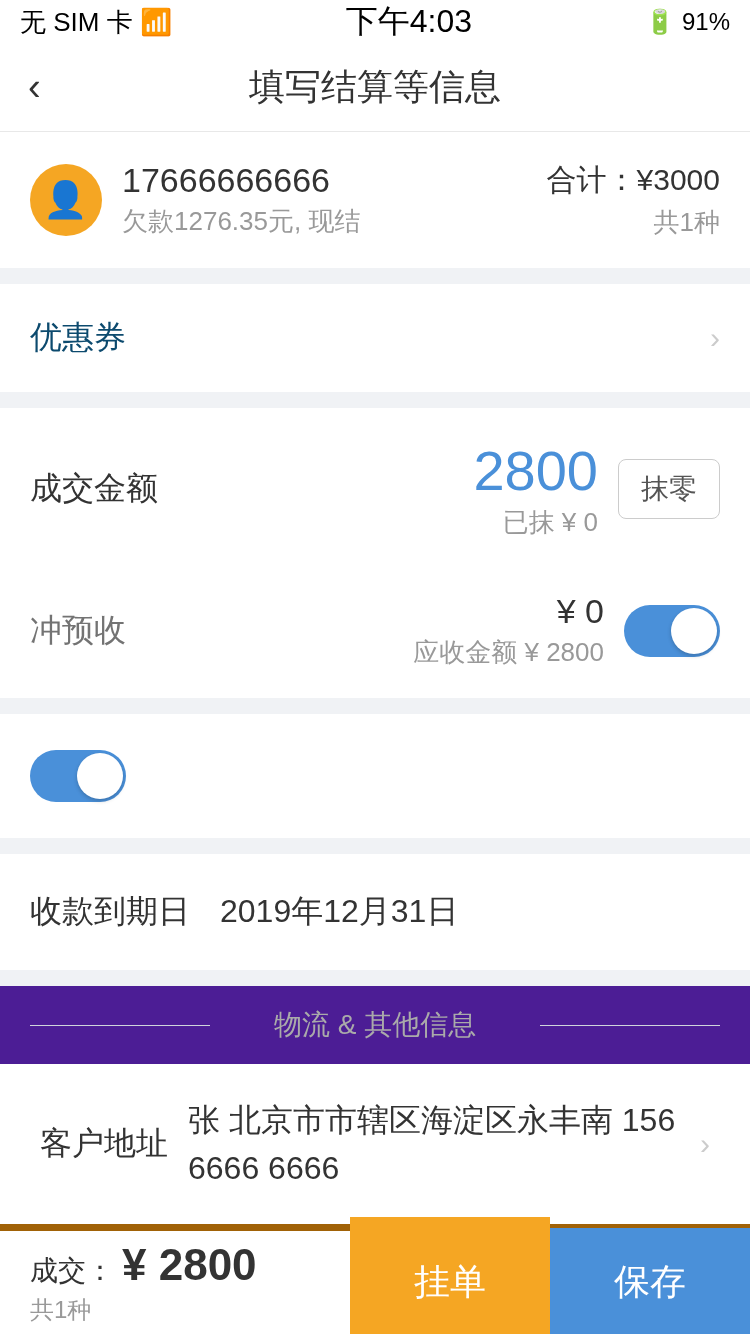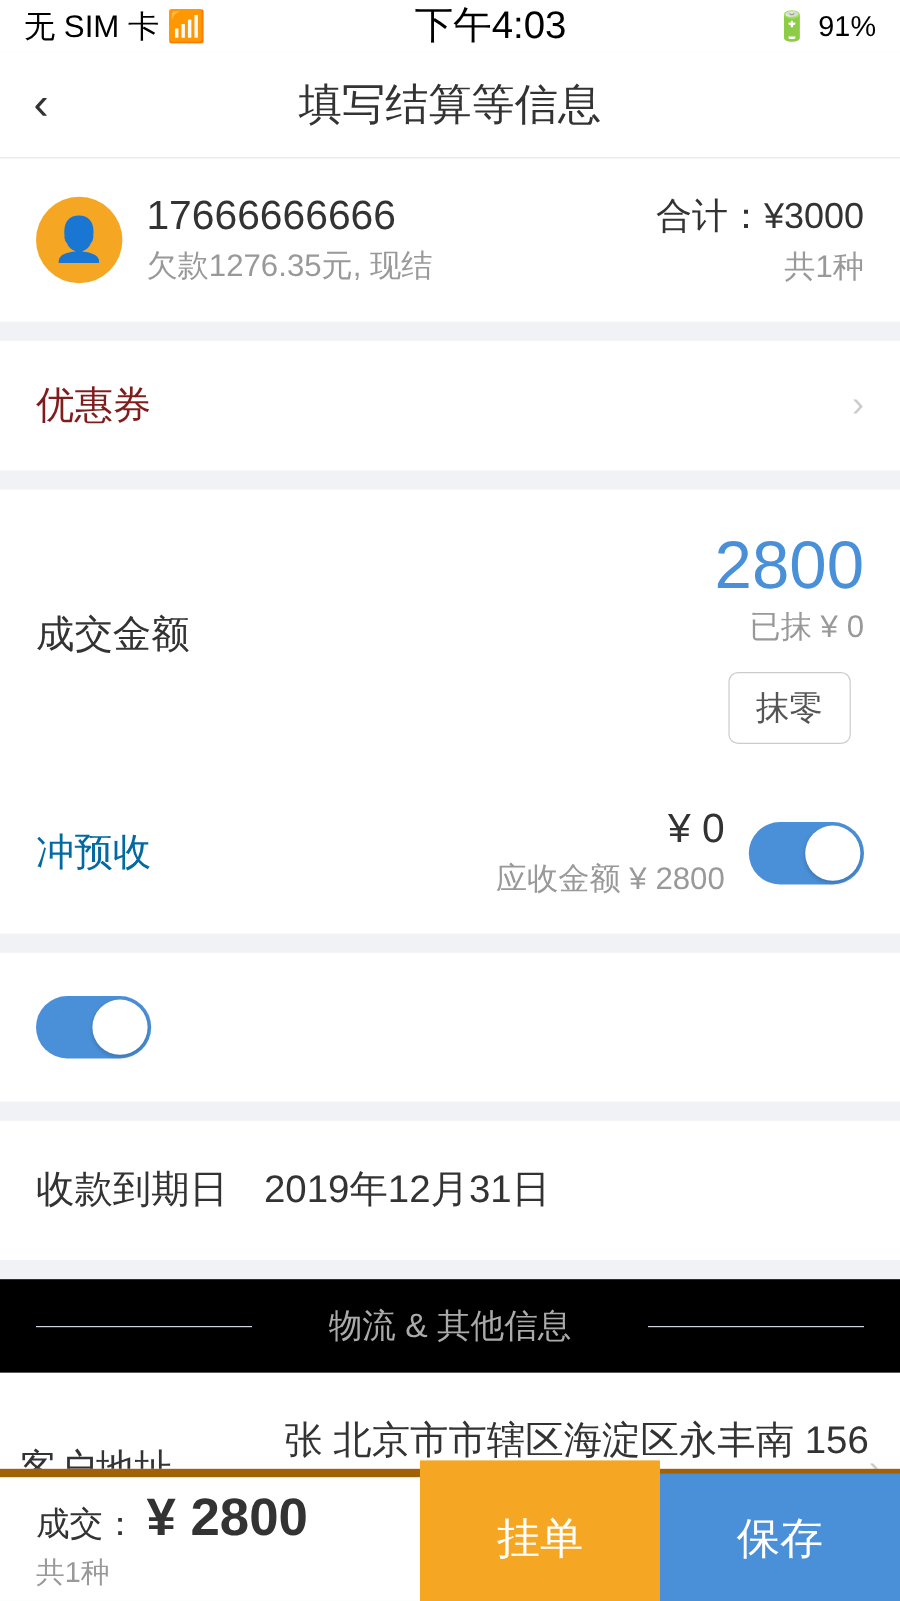--- a/index.html
+++ b/index.html
@@ -110,21 +110,21 @@
     .row {
       display: flex;
       align-items: center;
       justify-content: space-between;
       padding: 32px 30px;
       border-bottom: 1px solid #f0f0f0;
     }
     .row:last-child { border-bottom: none; }
     .row-label {
       font-size: 32px;
-      color: #7f1d1d;
+      color: #0c4a6e;
       font-family: Liberation Mono, monospace;
     }
     .row-right {
       display: flex;
       align-items: center;
       gap: 16px;
     }
     .coupon-amount {
       font-size: 36px;
       color: #f04040;
@@ -154,21 +154,20 @@
       padding: 30px 30px;
     }
     .deal-label {
       font-size: 32px;
       color: #333;
     }
     .deal-right {
       display: flex;
       align-items: center;
       gap: 20px;
-      flex-direction: column;
     }
     .deal-amount-wrap { text-align: right; }
     .deal-amount {
       font-size: 56px;
       font-weight: 500;
       color: #4a90d9;
     }
     .deal-erased {
       font-size: 26px;
       color: #999;
@@ -186,21 +185,21 @@
       cursor: pointer;
     }
 
     
     .prepay-row {
       display: flex;
       align-items: center;
       justify-content: space-between;
       padding: 22px 30px 28px;
     }
-    .prepay-label { font-size: 32px; color: #0369a1; }
+    .prepay-label { font-size: 32px; color: #737373; }
     .prepay-right { display: flex; align-items: center; gap: 20px; }
     .prepay-amount-wrap { text-align: right; }
     .prepay-amount {
       font-size: 34px;
       color: #333;
     }
     .prepay-receivable {
       font-size: 26px;
       color: #999;
       margin-top: 4px;
@@ -250,21 +249,21 @@
       font-size: 32px;
       color: #333;
       display: flex;
       align-items: center;
       gap: 30px;
     }
     .due-date { color: #333; }
 
     
     .divider-section {
-      background: #000000;
+      background: #4c1d95;
       margin-bottom: 0;
       display: flex;
       align-items: center;
       justify-content: center;
       padding: 20px 30px;
       gap: 40px;
     }
     .divider-line {
       flex: 1;
       height: 1px;
@@ -278,22 +277,21 @@
 
     
     .address-section {
       background: #fff;
       margin-bottom: 16px;
     }
     .address-row {
       display: flex;
       align-items: center;
       justify-content: space-between;
-      padding: 32px 16px;
-      text-align: right;
+      padding: 32px 40px;
     }
     .address-label {
       font-size: 32px;
       color: #333;
       min-width: 120px;
     }
     .address-value {
       flex: 1;
       font-size: 32px;
       color: #333;

